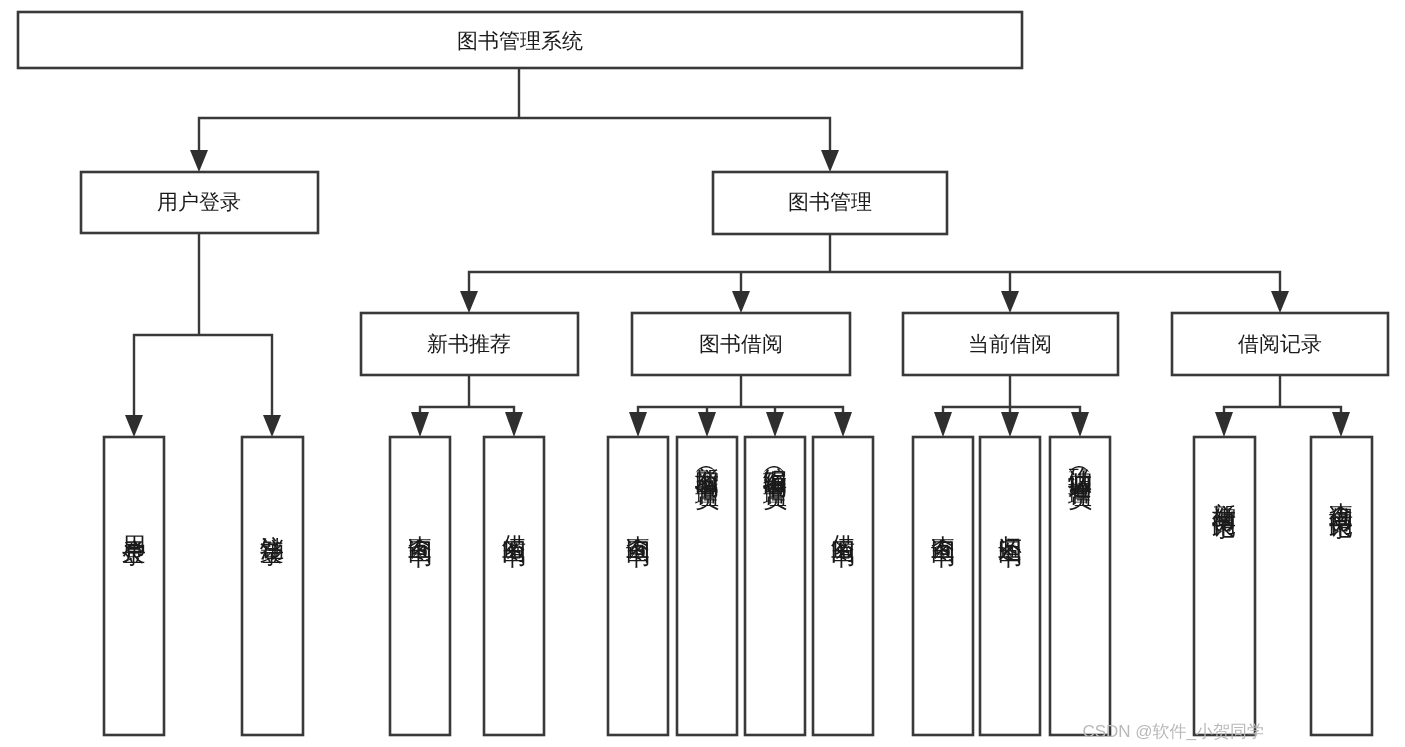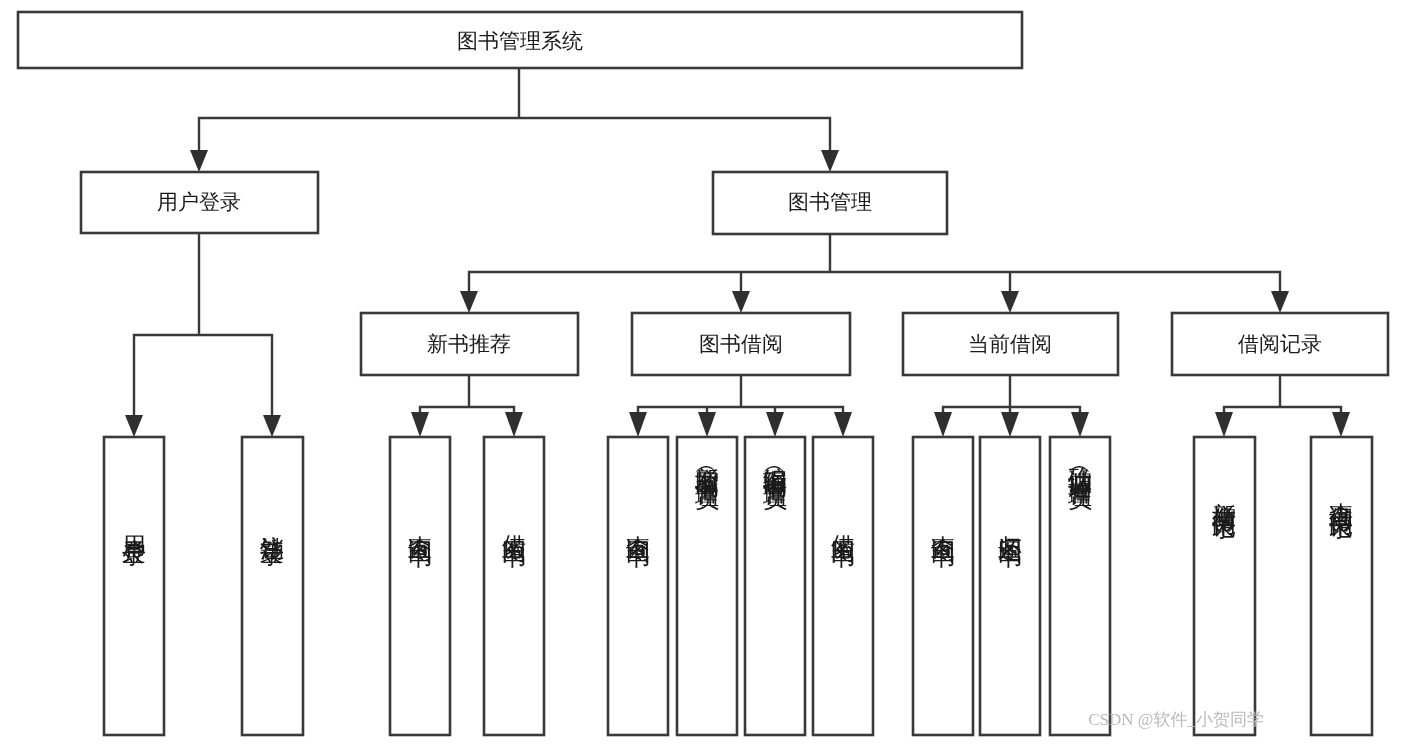--- a/index.html
+++ b/index.html
@@ -52,22 +52,22 @@
     font-family: "DejaVu Sans", "Liberation Sans", sans-serif;
     font-size: 24px;
     fill: #1a1a1a;
     writing-mode: vertical-rl;
     text-orientation: upright;
     letter-spacing: 3px;
   }
   .watermark {
     position: absolute;
     right: 8px;
-    bottom: 16px;
-    font-family: Liberation Serif, serif;
+    bottom: 4px;
+    font-family: Liberation Sans, sans-serif;
     font-size: 17px;
     color: #b9b9b9;
     white-space: nowrap;
     user-select: none;
   }
 </style>
 </head>
 <body>
 
 <div id="diagram-root">

